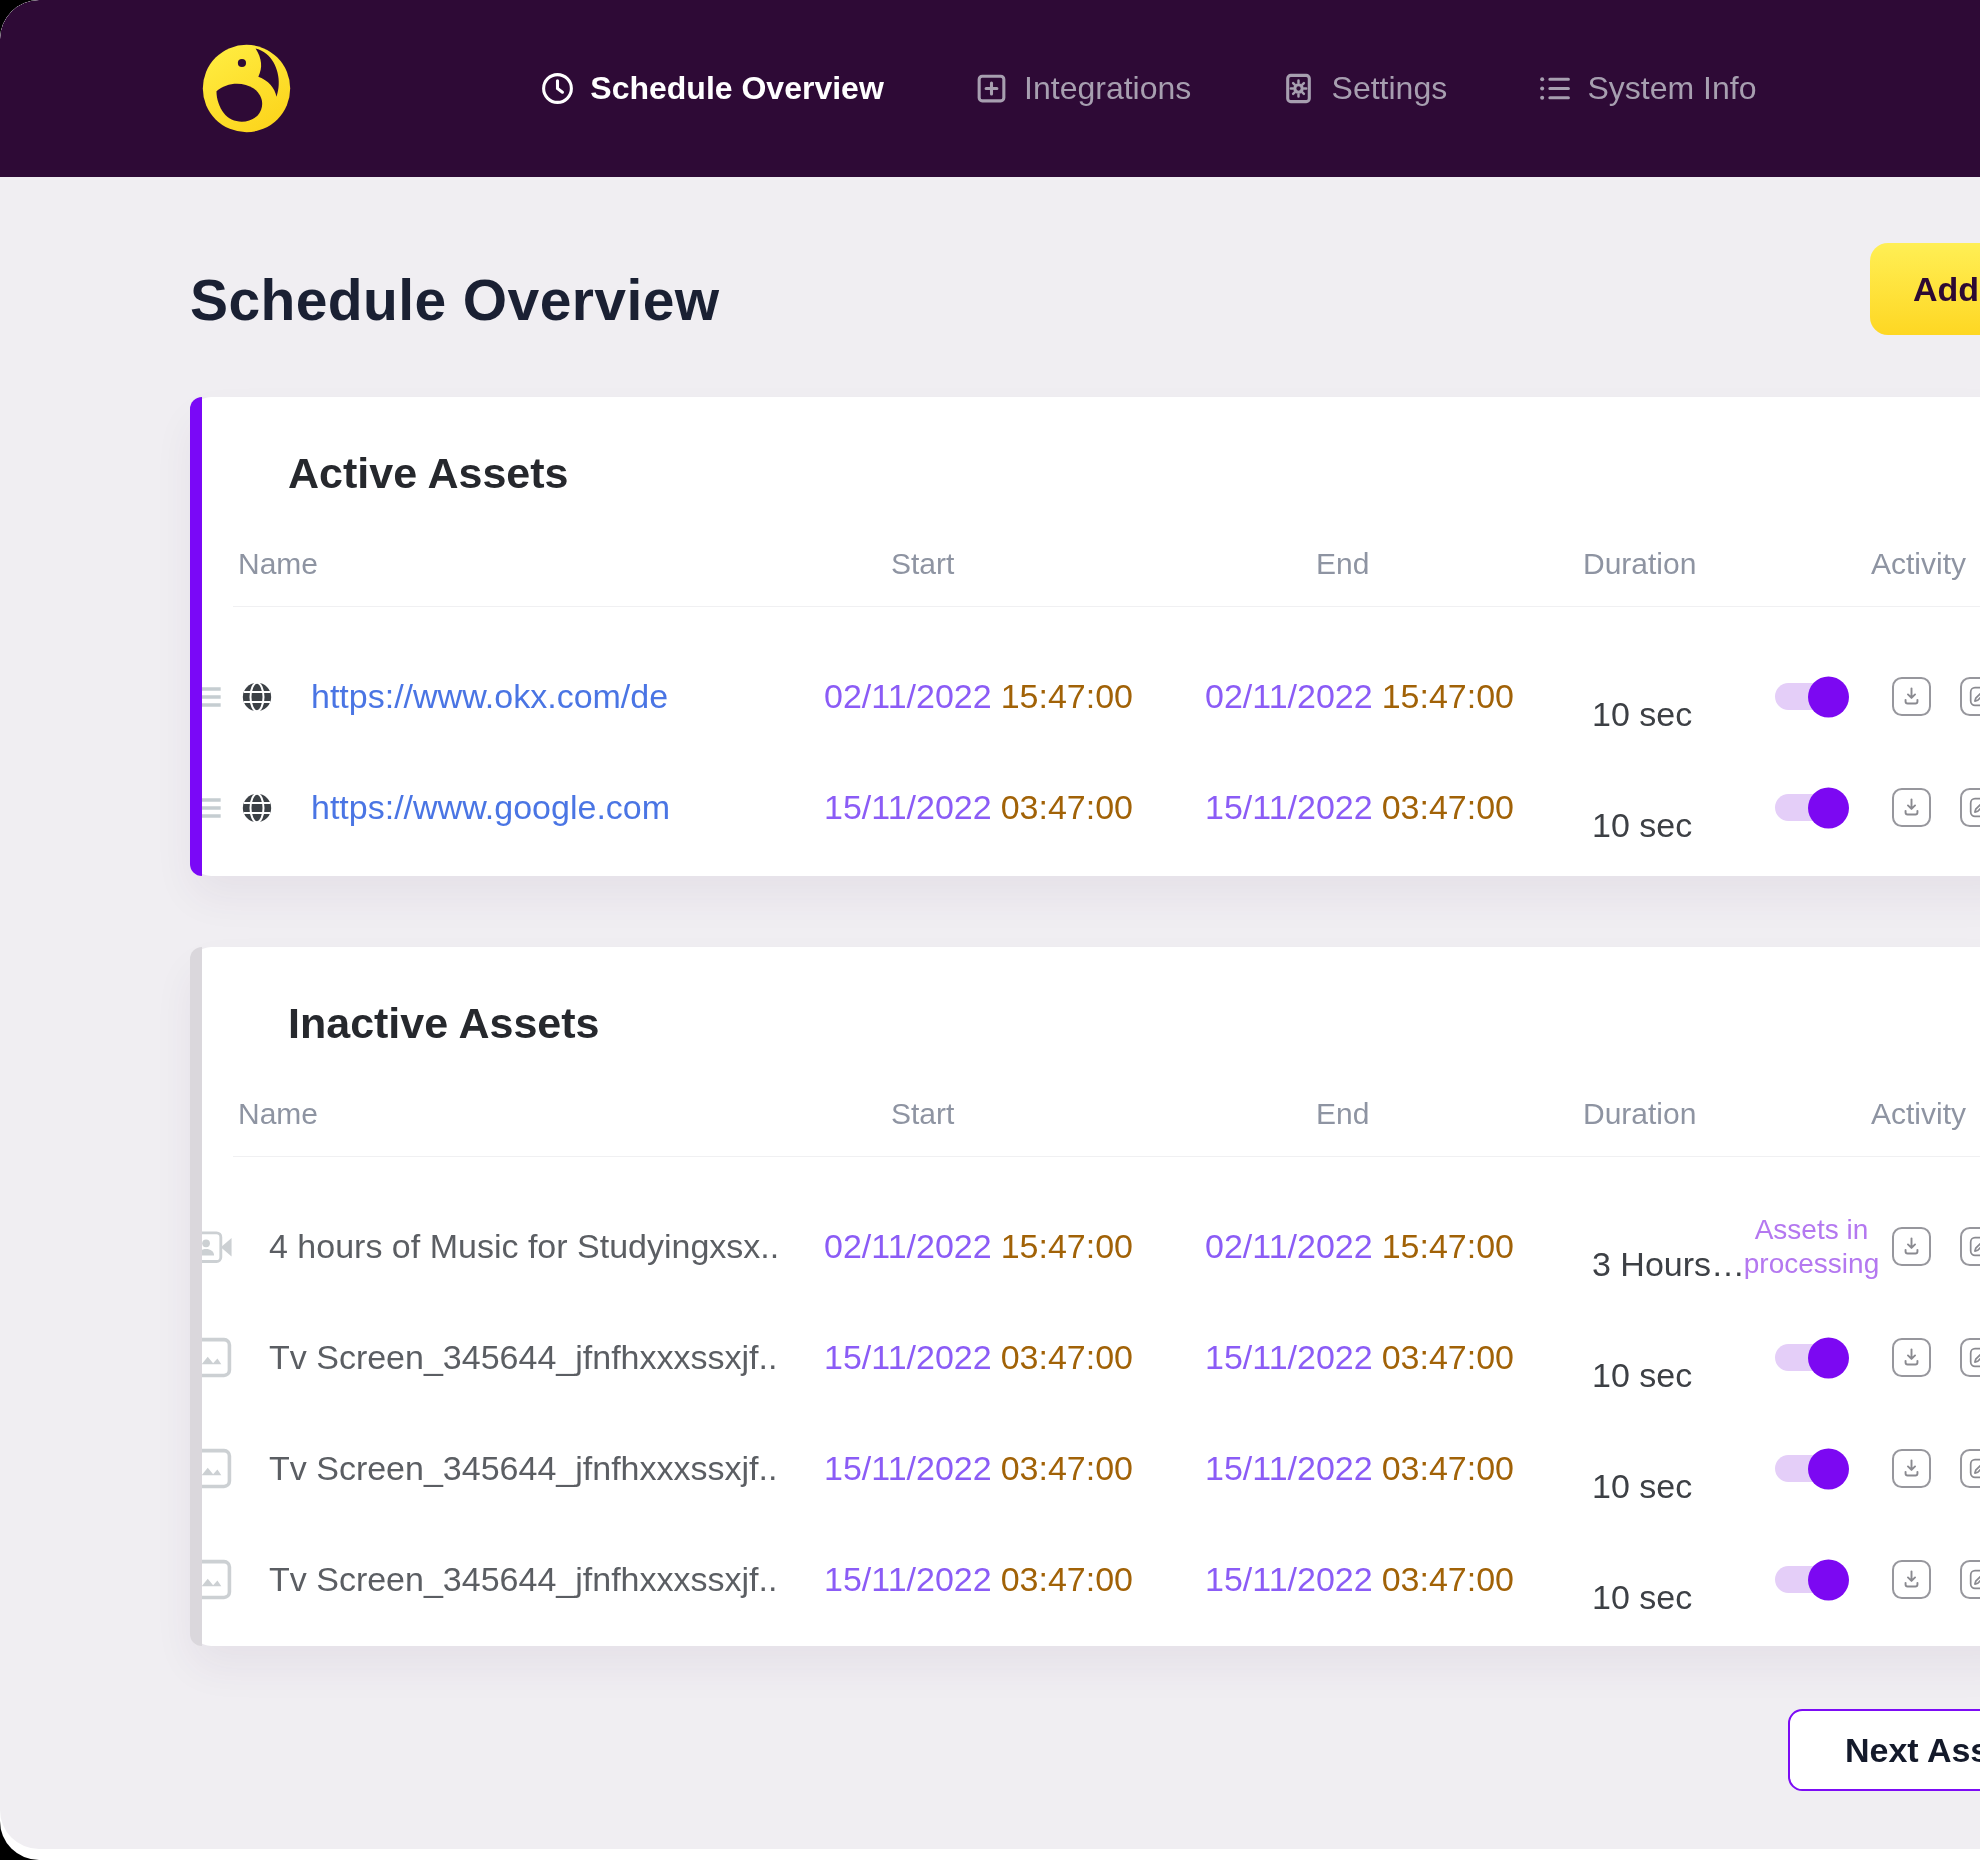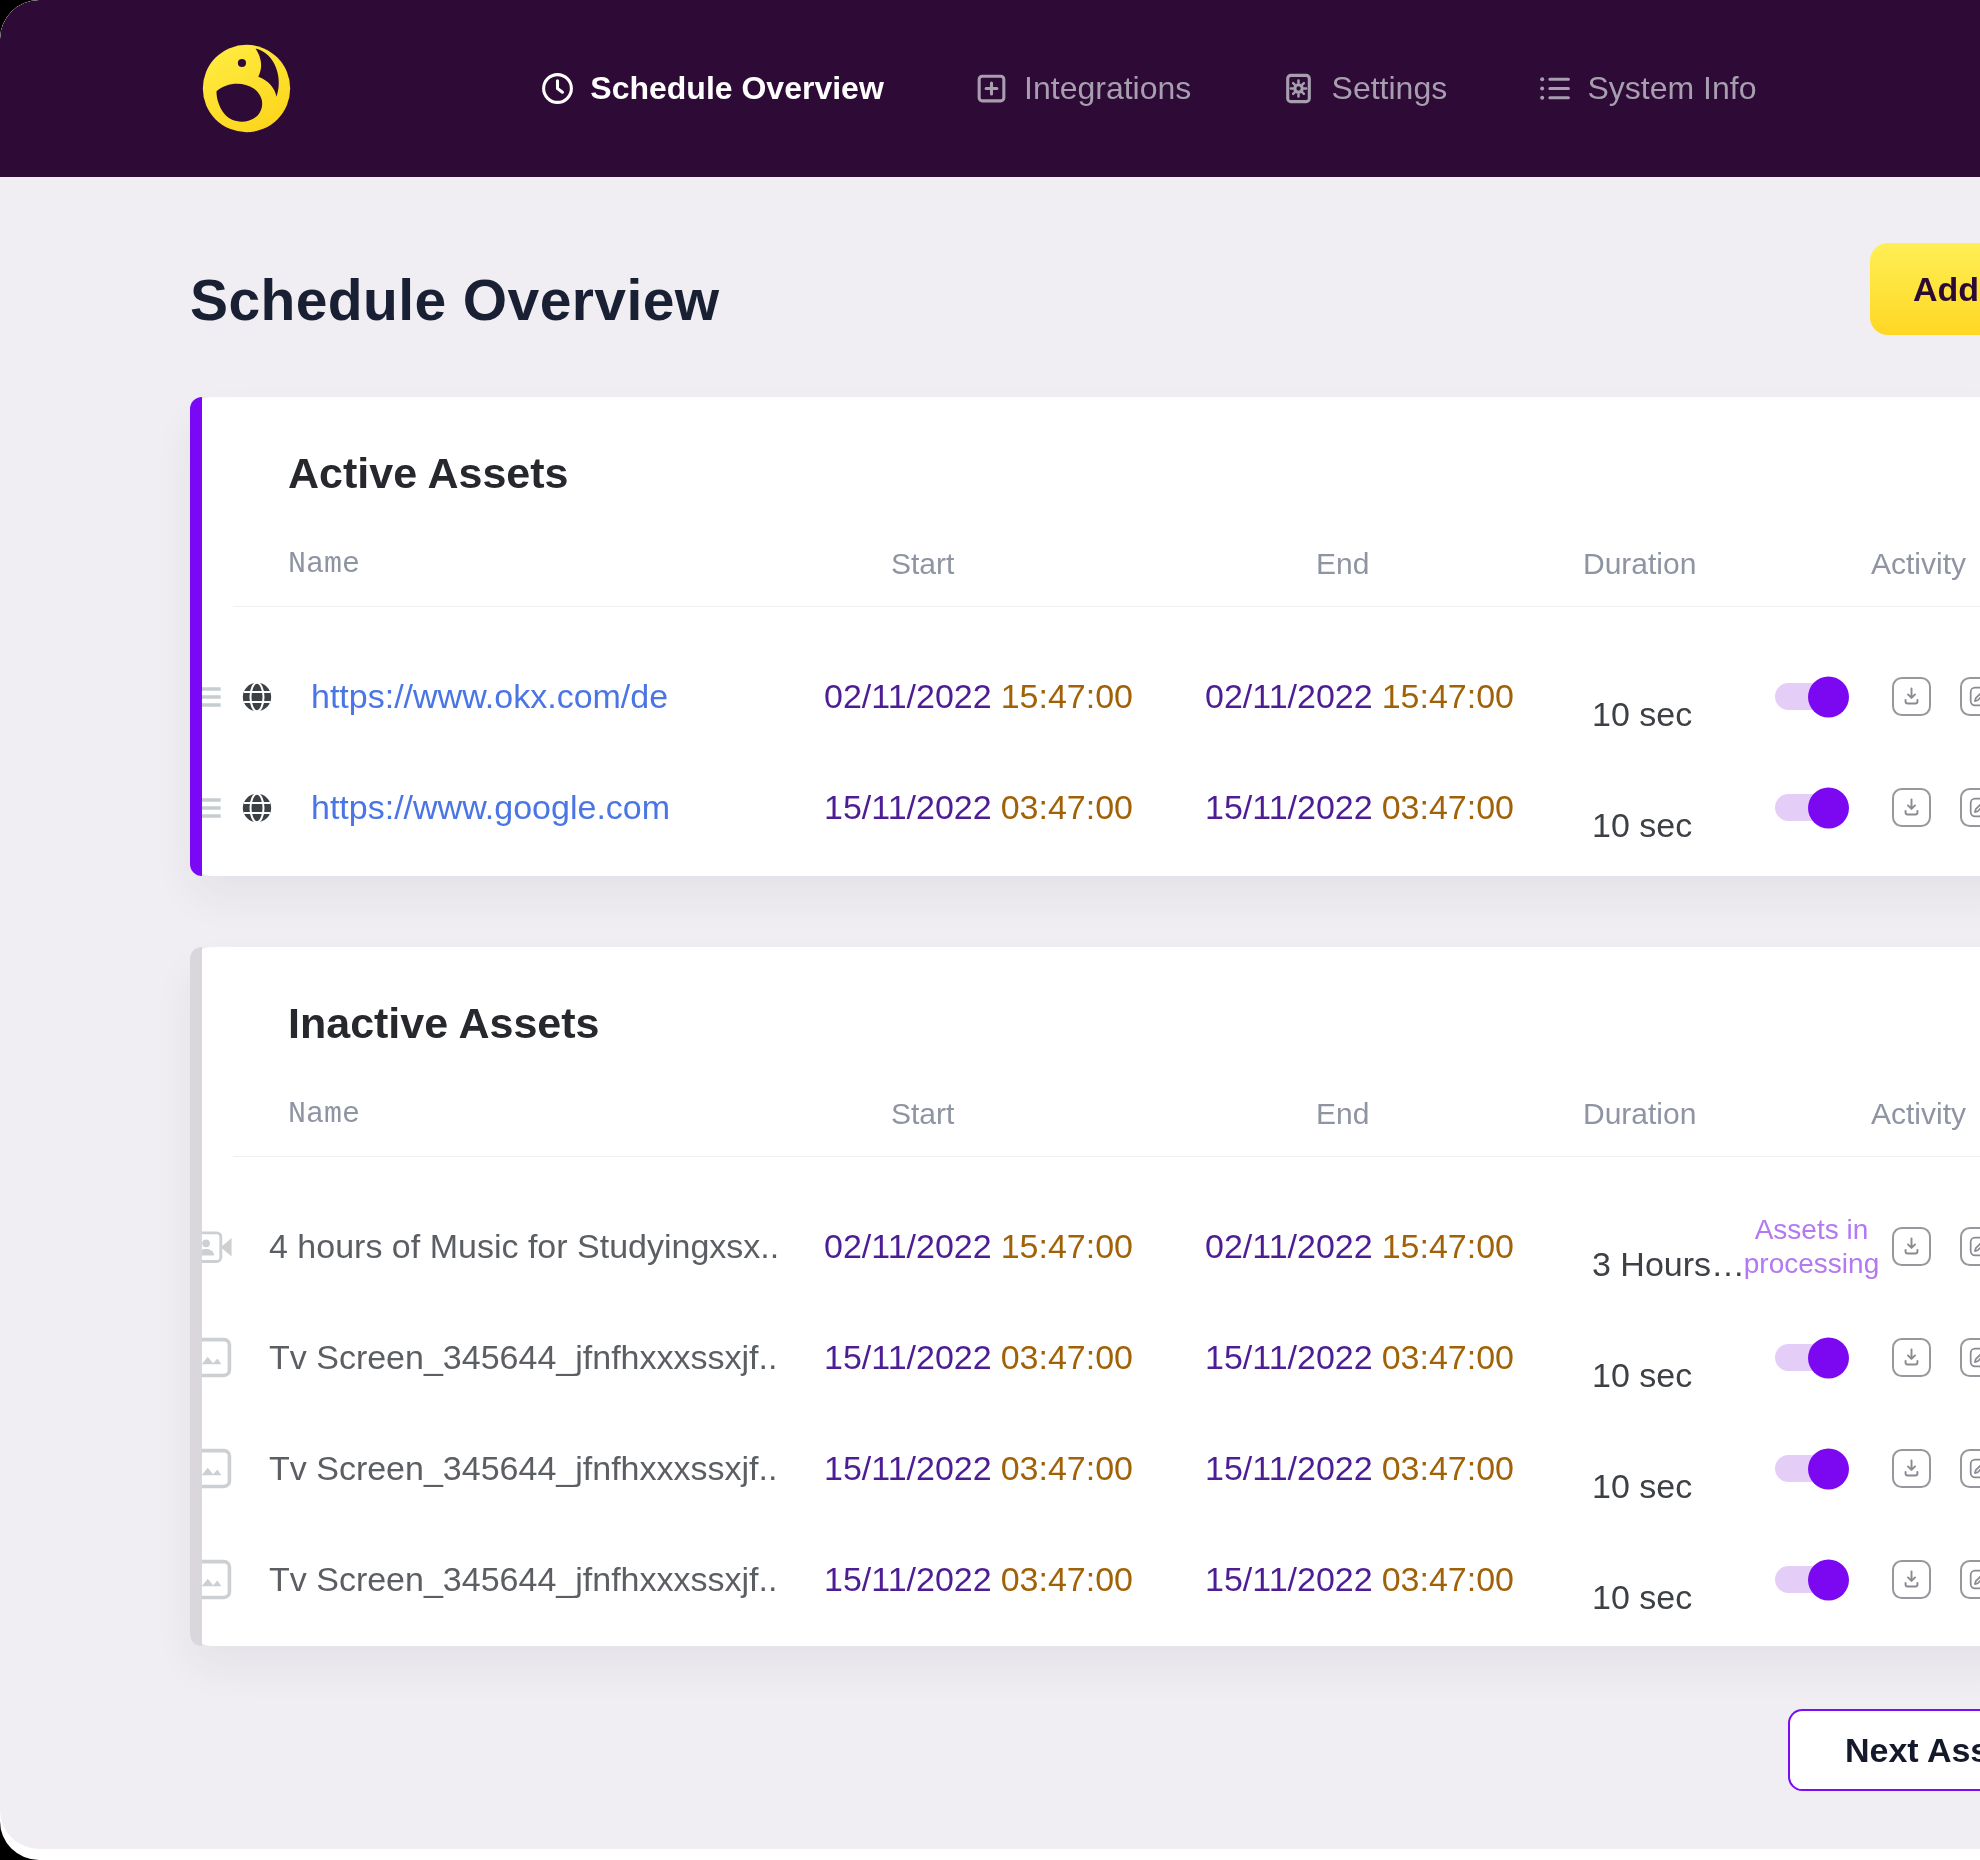--- a/index.html
+++ b/index.html
@@ -35,38 +35,38 @@
   .card-inactive { margin-top:71px; }
   .stripe { position:absolute; left:0; top:0; bottom:0; width:11.6px;
             border-radius:21.4px 0 0 21.4px; }
   .card-active .stripe { background:#7a08f7; }
   .card-inactive .stripe { background:#dad7dc; }
   .card h2 { padding:52px 0 0 98px; font-size:43px; font-weight:600; color:#26282d; }
 
   .grid { display:grid; grid-template-columns:634px 381px 378px 192px 1fr;
           align-items:center; }
   .cols { margin-top:49px; font-size:30px; color:#8e94a2; }
-  .cols .c-name { padding-left:98px;font-family:Liberation Mono, monospace; }
+  .cols .c-name { padding-left:48px; }
   .cols .c-start { padding-left:67px; }
   .cols .c-end { padding-left:111px; }
   .cols .c-dur { padding-left:0; }
   .cols .c-act { padding-left:96px; }
   .divider { margin:25px 0 0 43px; border-top:1.8px solid #f0f0f2; }
   .rows { padding:34px 0 13.4px 0; }
   .card-inactive .rows { padding-bottom:10.7px; }
   .row { height:111px; }
 
   .name-cell { display:flex; align-items:center; }
   .handle { width:32px; height:24px; margin-right:18px; cursor:grab; flex:0 0 auto; }
   .globe { width:34px; height:34px; margin-right:37px; flex:0 0 auto; }
   .type-ico { width:43px; height:36px; margin-right:36px; flex:0 0 auto;
               display:flex; align-items:center; }
   .link { font-size:34px; color:#4a75e4; text-decoration:none; white-space:nowrap; }
   .a-name { font-size:34px; color:#5b5e63; white-space:nowrap; }
-  .d-date { font-size:34px; color:#4c1d95; }
+  .d-date { font-size:34px; color:#8b5cf6; }
   .d-time { font-size:34px; color:#a16207; margin-left:9px; }
   .dur { font-size:34px; color:#3d4045; padding-left:9px; white-space:nowrap;margin-top:36px; }
 
   .act-cell { display:flex; align-items:center; }
   .toggle { position:relative; width:73px; height:27px; border-radius:13.4px;
             background:#e4cef8; margin-right:44px; flex:0 0 auto; cursor:pointer; }
   .toggle::after { content:""; position:absolute; right:-0.9px; top:50%;
                    transform:translateY(-50%); width:41px; height:41px;
                    border-radius:50%; background:#7c08f2; }
   .status { width:143px; margin-left:-35px; margin-right:9px; flex:0 0 auto;

